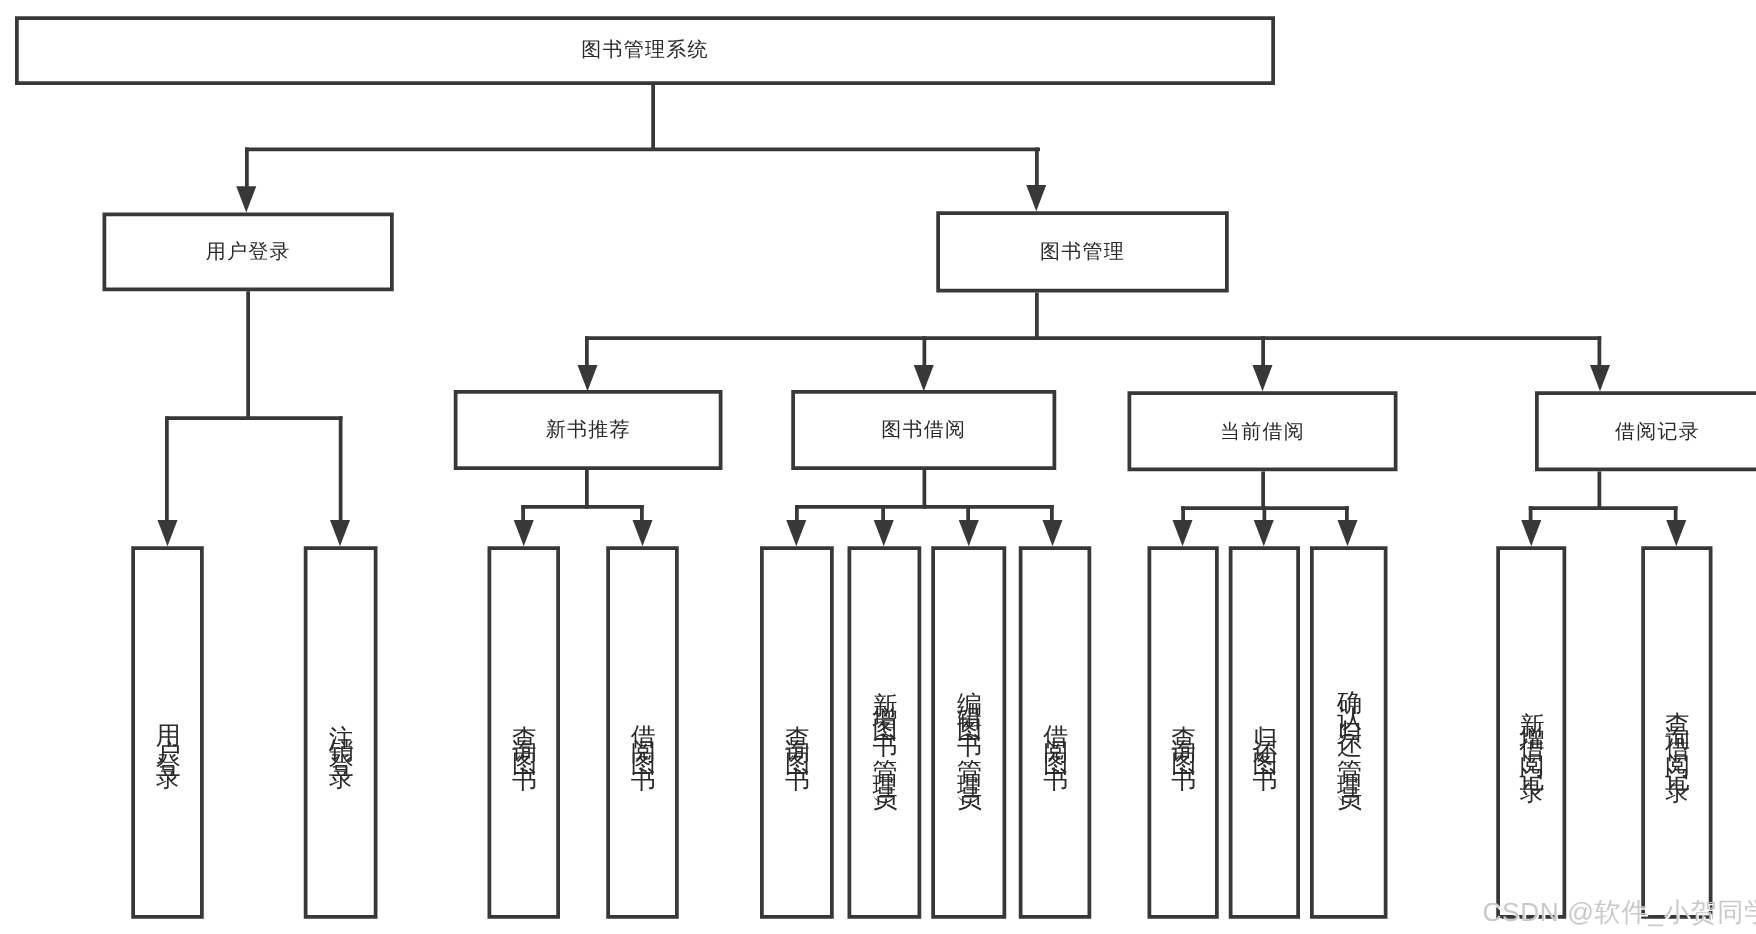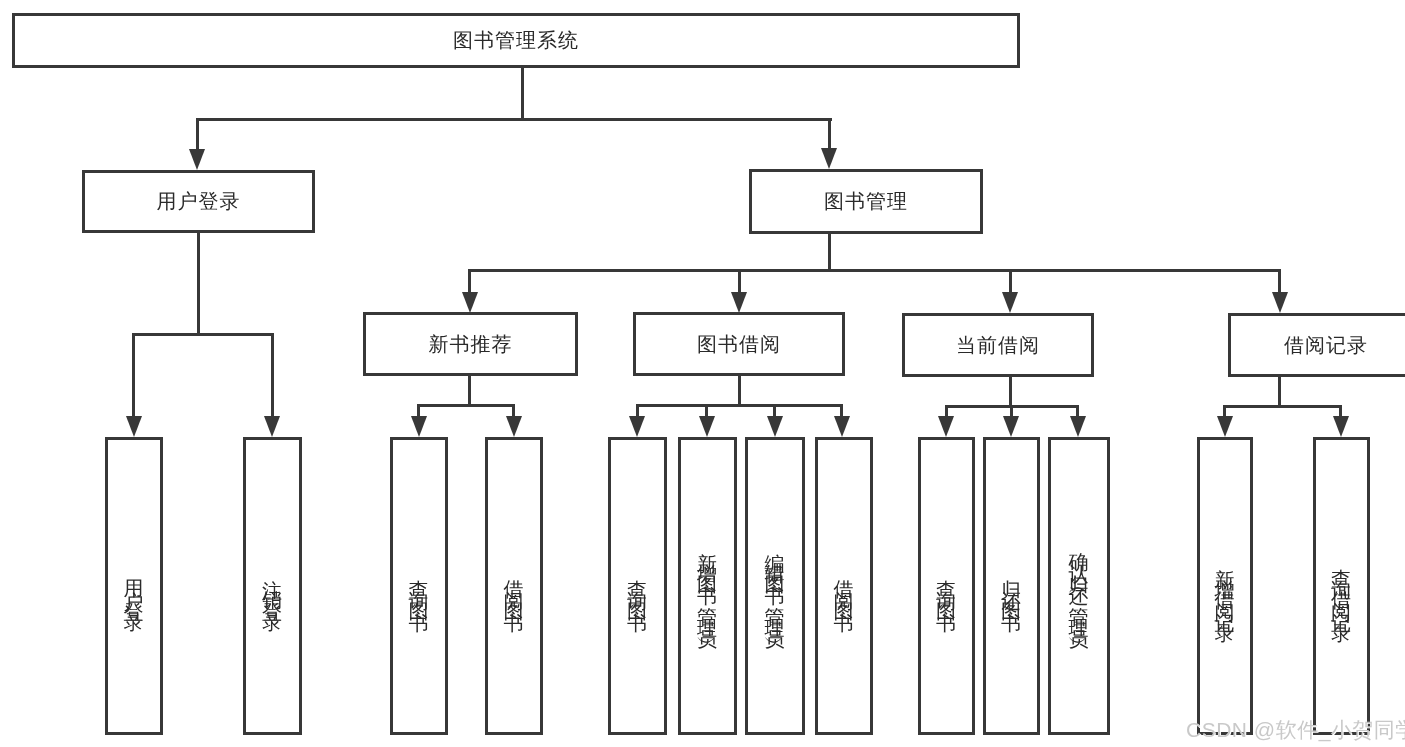--- a/index.html
+++ b/index.html
@@ -13,21 +13,21 @@
   }
   .box {
     position: absolute;
     box-sizing: border-box;
     border: 3px solid #383838;
     background: #ffffff;
     display: flex;
     align-items: center;
     justify-content: center;
     color: #2a2a2a;
-    font-size: 20px;
+    font-size: 16px;
     letter-spacing: 1px;
     text-align: center;
   }
   .vbox {
     writing-mode: vertical-rl;
     text-orientation: mixed;
     letter-spacing: 11px;
     font-size: 20px;
     line-height: 1;
   }
@@ -114,21 +114,21 @@
   <div class="vline" style="left:1339px; top:405px; height:17px;"></div>
   <div class="arrowhead" style="left:1333px; top:416px;"></div>
 
   <div class="box" style="left:12px; top:13px; width:1008px; height:55px;">图书管理系统</div>
 
   <div class="box" style="left:82px; top:170px; width:233px; height:63px;">用户登录</div>
   <div class="box" style="left:712px; top:169px; width:234px; height:65px;margin-left:37px;">图书管理</div>
 
   <div class="box" style="left:633px; top:312px; width:212px; height:64px;">图书借阅</div>
   <div class="box" style="left:363px; top:312px; width:215px; height:64px;">新书推荐</div>
-  <div class="box" style="left:902px; top:313px; width:192px; height:64px;">当前借阅</div>
+  <div class="box" style="left:902px; top:313px; width:216px; height:64px;">当前借阅</div>
   <div class="box" style="left:1228px; top:313px; width:196px; height:64px;">借阅记录</div>
 
   <div class="box vbox" style="left:105px; top:437px; width:58px; height:298px;">用户登录</div>
   <div class="box vbox" style="left:243px; top:437px; width:59px; height:298px;">注销登录</div>
 
   <div class="box vbox" style="left:390px; top:437px; width:58px; height:298px;">查询图书</div>
   <div class="box vbox" style="left:485px; top:437px; width:58px; height:298px;">借阅图书</div>
 
   <div class="box vbox" style="left:608px; top:437px; width:59px; height:298px;">查询图书</div>
   <div class="box vbox" style="left:678px; top:437px; width:59px; height:298px;">新增图书（管理员）</div>

